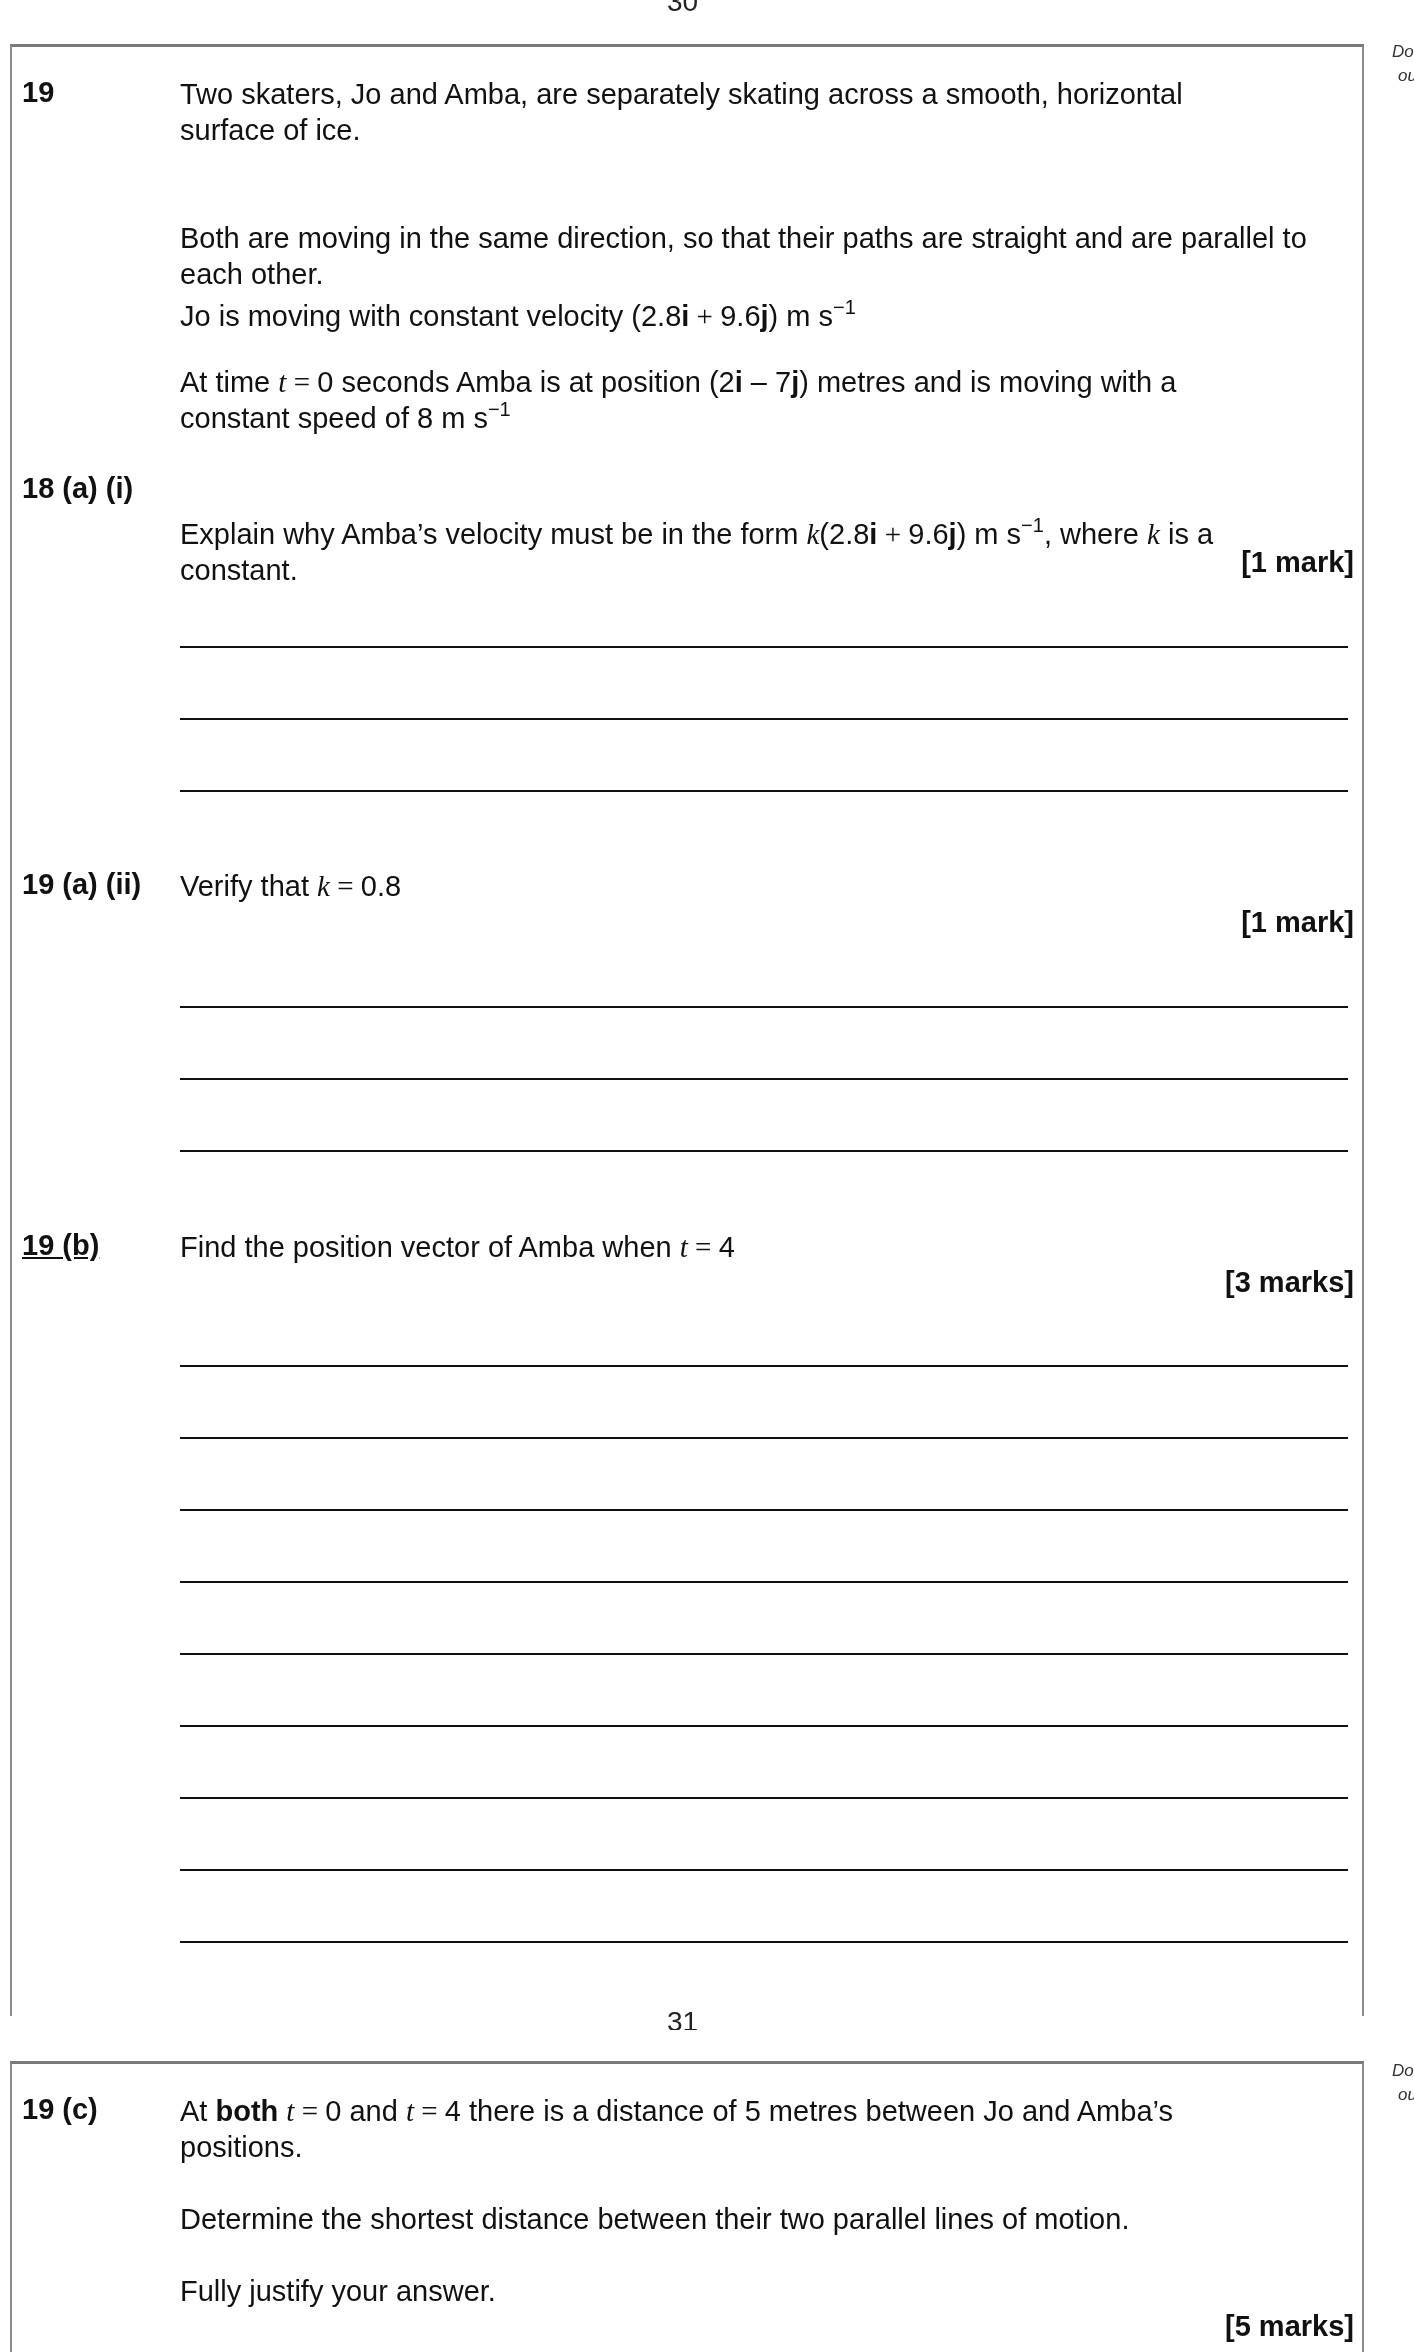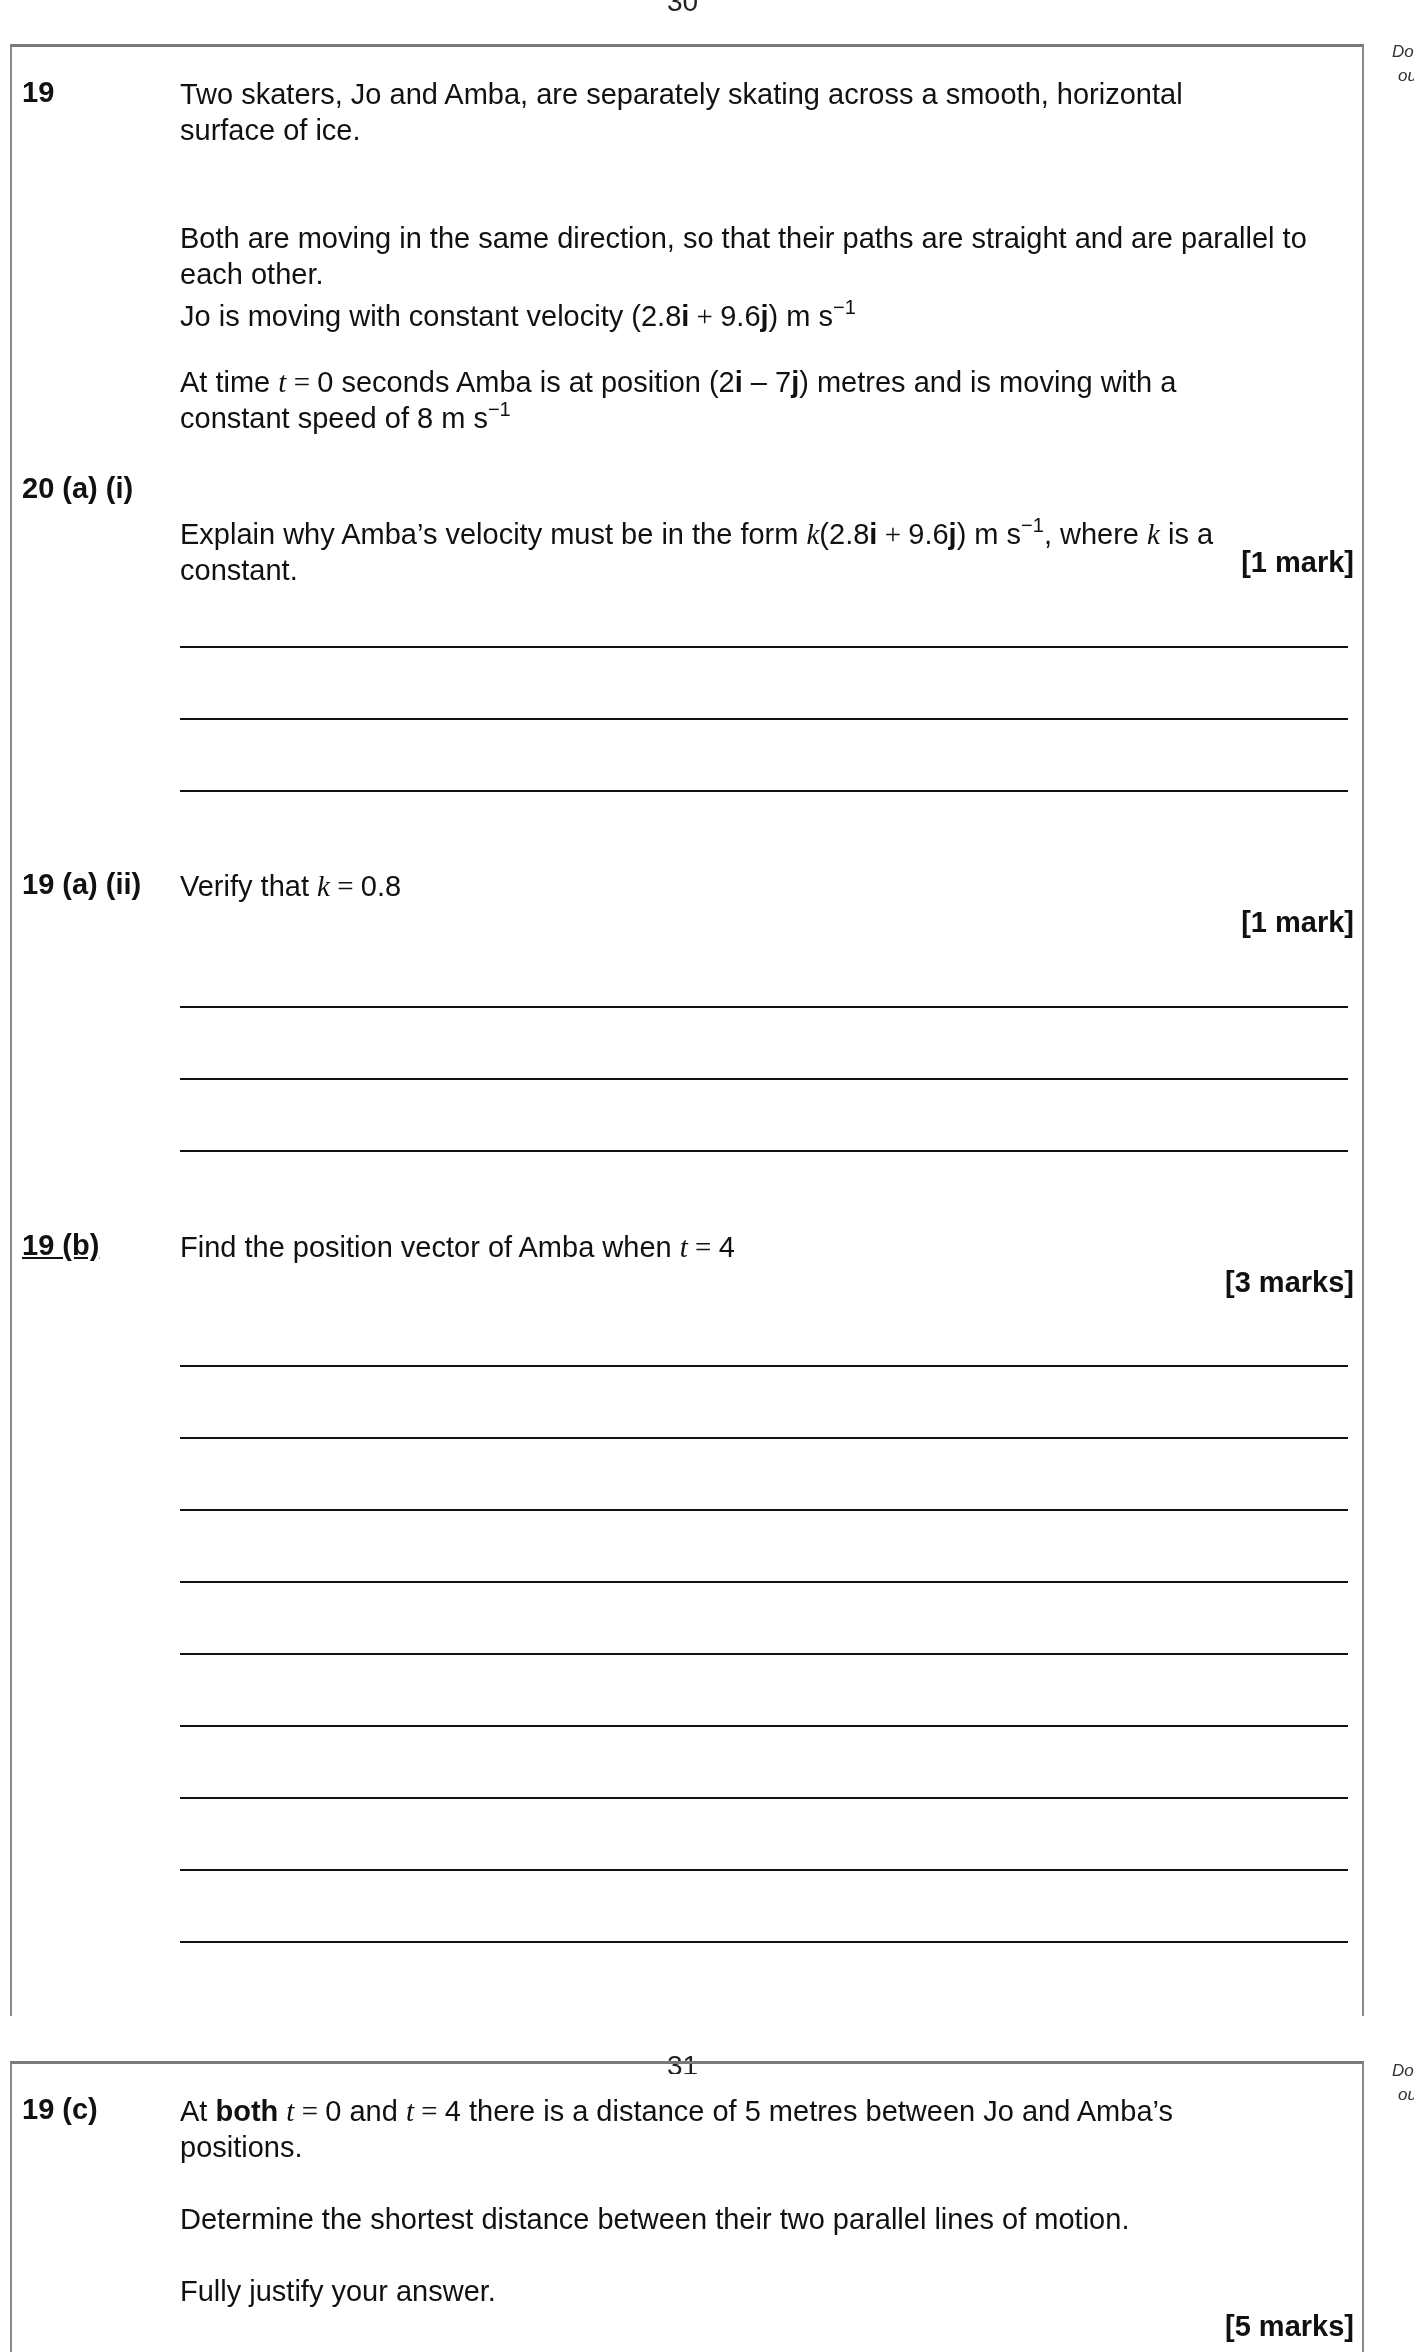--- a/index.html
+++ b/index.html
@@ -48,21 +48,21 @@
 <div class="abs body-text" style="top:184px;margin-top:36px;">Both are moving in the same direction, so that their paths are straight and are parallel to each other.</div>
 
 <div class="abs body-text" style="top:292px;margin-top:6px;">
   <span>Jo is moving with constant velocity (2.8</span><span class="vec">i</span><span class="math-op"> + </span><span>9.6</span><span class="vec">j</span><span>) m s</span><sup>−1</sup>
 </div>
 
 <div class="abs body-text" style="top:364px; width:1110px;">
   <span>At time </span><span class="math-i">t</span><span class="math-op"> = </span><span>0 seconds Amba is at position (2</span><span class="vec">i</span><span> – 7</span><span class="vec">j</span><span>) metres and is moving with a constant speed of 8 m s</span><sup>−1</sup>
 </div>
 
-<div class="abs qlabel" style="top:472px;">20 (a) (i)</div>
+<div class="abs qlabel" style="top:472px;">18 (a) (i)</div>
 <div class="abs body-text" style="top:472px; width:1130px;margin-top:44px;">
   <span>Explain why Amba’s velocity must be in the form </span><span class="math-i">k</span><span>(2.8</span><span class="vec">i</span><span class="math-op"> + </span><span>9.6</span><span class="vec">j</span><span>) m s</span><sup>−1</sup><span>, where </span><span class="math-i">k</span><span> is a constant.</span>
 </div>
 <div class="abs marks" style="top:546px;">[1 mark]</div>
 
 <div class="answer-line" style="top:646px;"></div>
 <div class="answer-line" style="top:718px;"></div>
 <div class="answer-line" style="top:790px;"></div>
 
 <div class="abs qlabel" style="top:868px;">19 (a) (ii)</div>
@@ -84,21 +84,21 @@
 <div class="answer-line" style="top:1365px;"></div>
 <div class="answer-line" style="top:1437px;"></div>
 <div class="answer-line" style="top:1509px;"></div>
 <div class="answer-line" style="top:1581px;"></div>
 <div class="answer-line" style="top:1653px;"></div>
 <div class="answer-line" style="top:1725px;"></div>
 <div class="answer-line" style="top:1797px;"></div>
 <div class="answer-line" style="top:1869px;"></div>
 <div class="answer-line" style="top:1941px;"></div>
 
-<div class="page-number" style="top:2006px; height:24px; overflow:hidden;margin-top:44px;">31</div>
+<div class="page-number" style="top:2006px; height:24px; overflow:hidden;">31</div>
 
 <div class="page-frame" style="top:2061px; height:300px;"></div>
 
 <div class="margin-note" style="top:2059px;">
   <div>Do</div>
   <div style="padding-left:6px;">ou</div>
 </div>
 
 <div class="abs qlabel" style="top:2093px;">19 (c)</div>
 <div class="abs body-text" style="top:2093px; width:1120px;">

